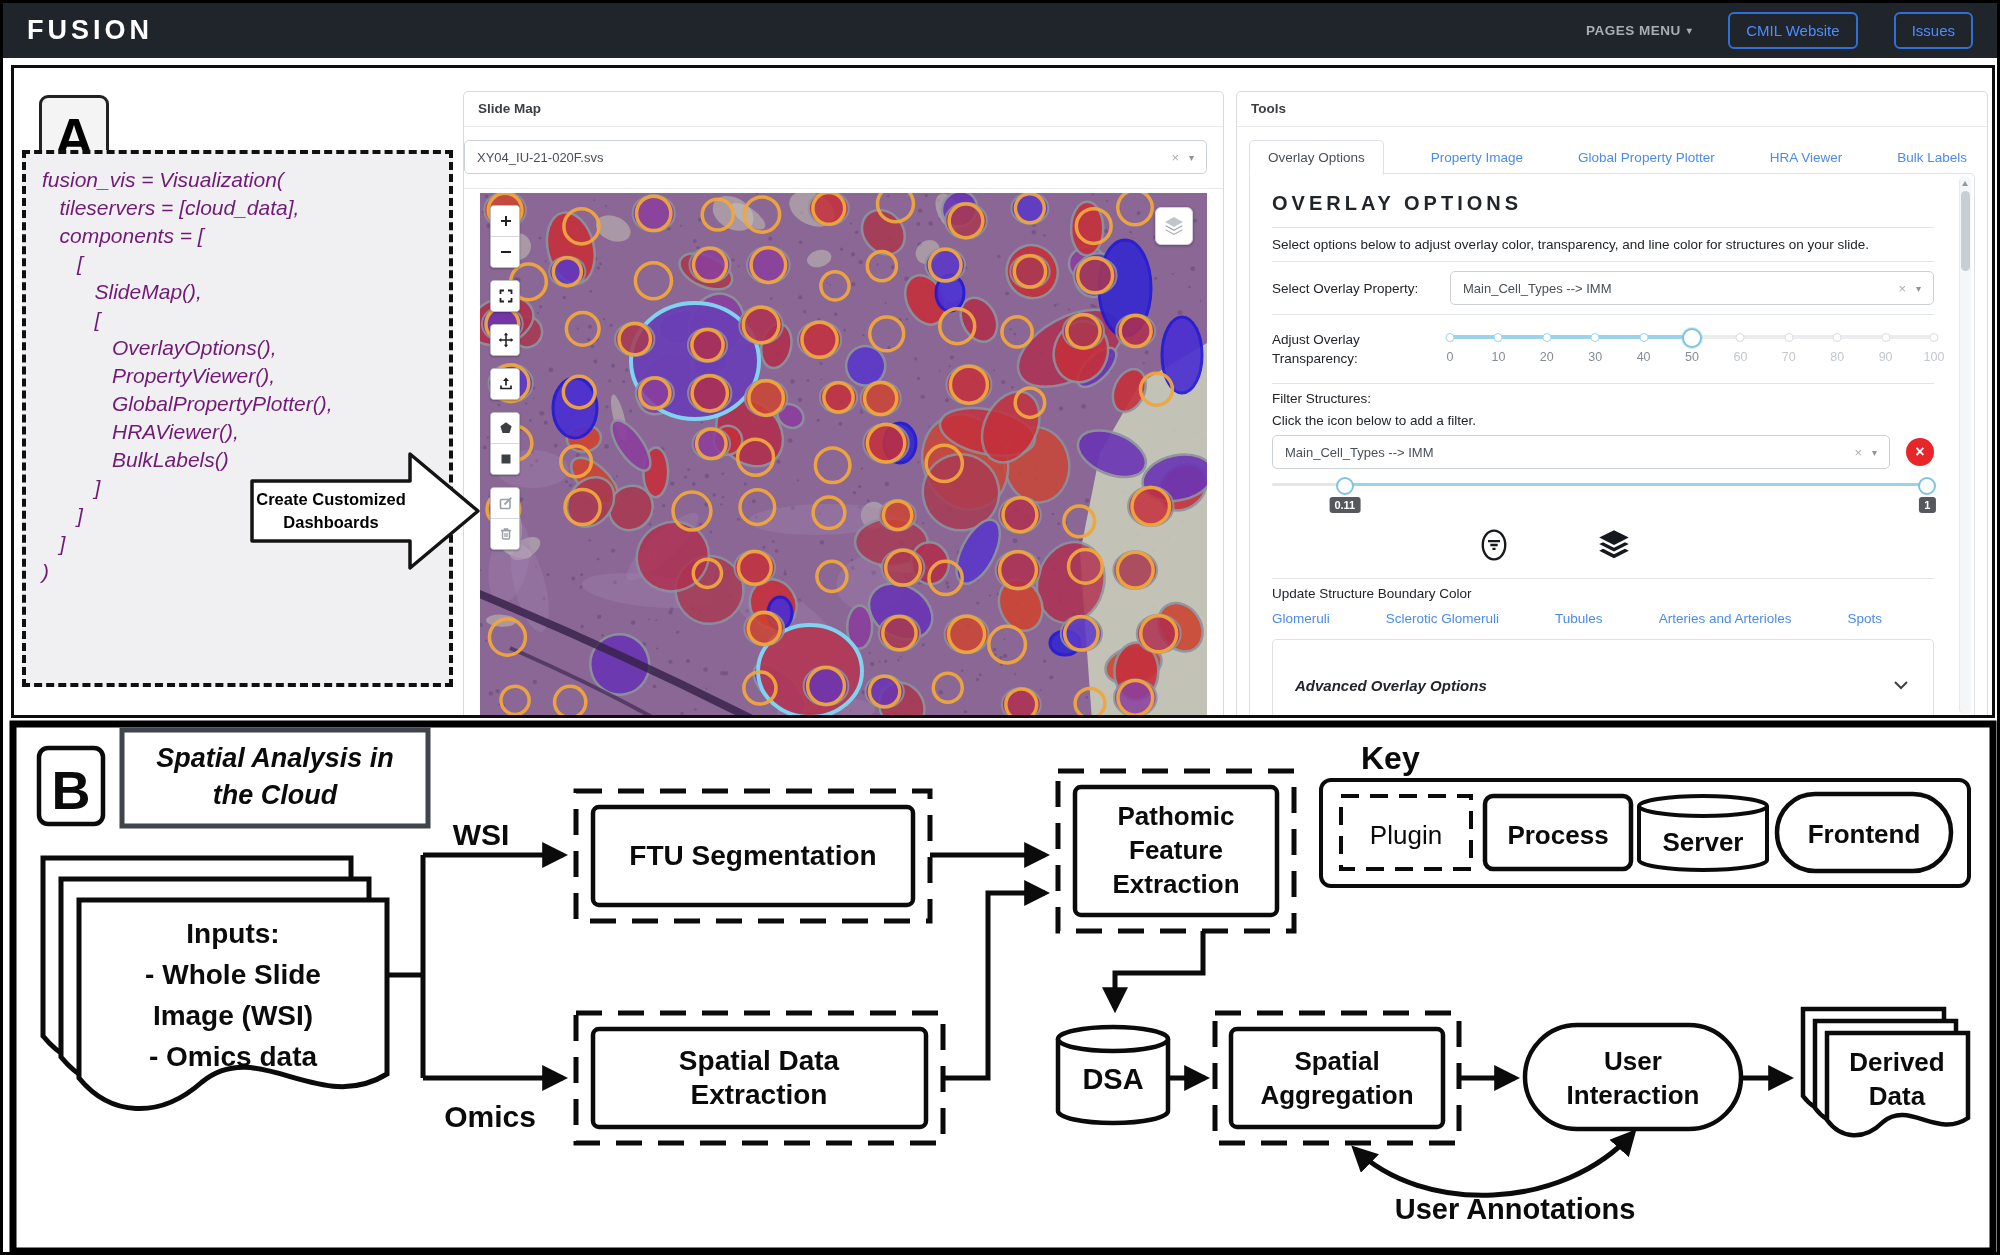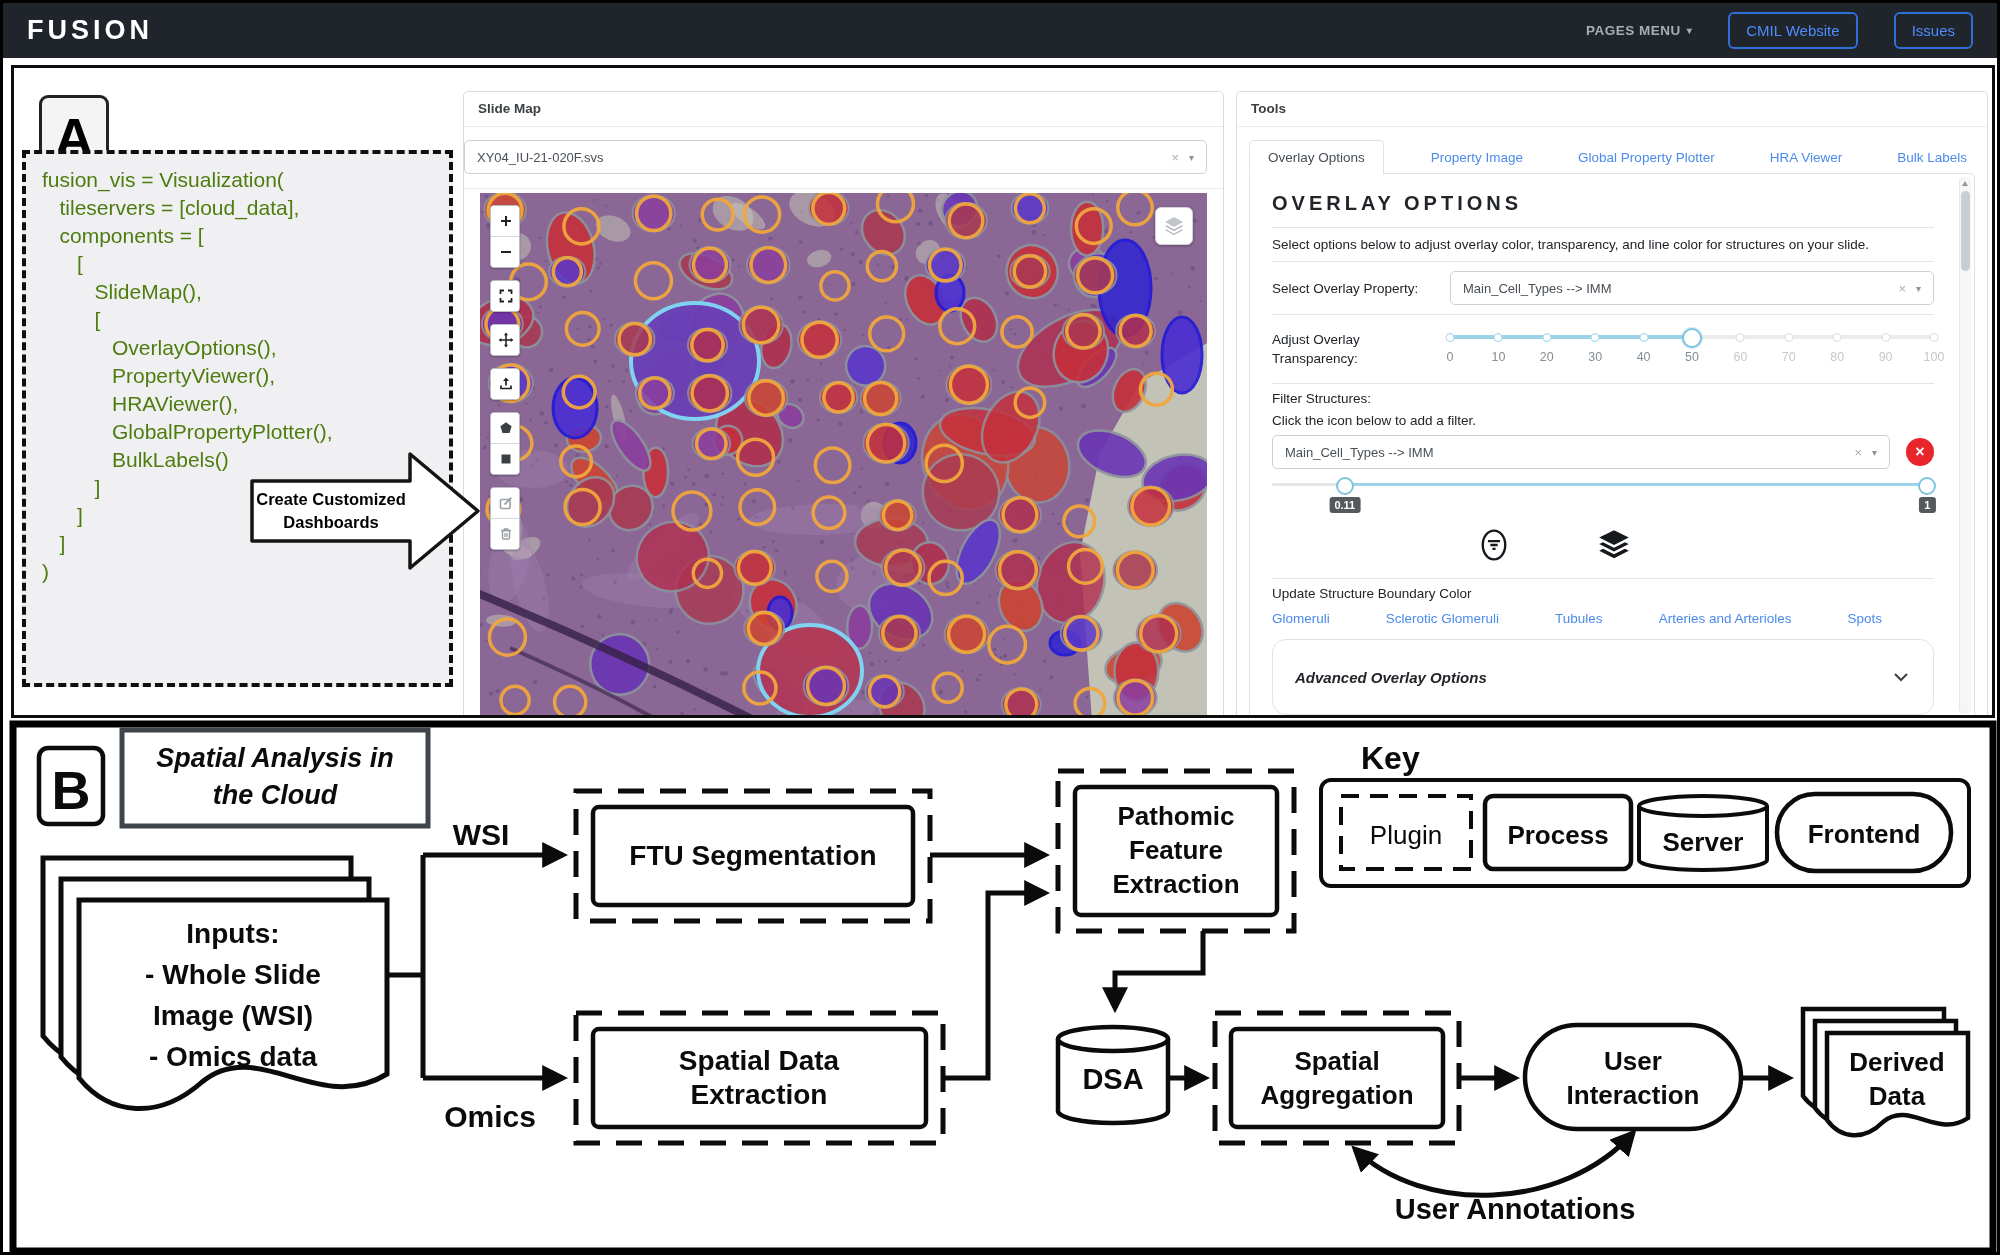--- a/index.html
+++ b/index.html
@@ -14,21 +14,21 @@
   .pages-menu .caret{font-size:10px;}
   .nav-btn{border:2px solid #2f6fd8;color:#4d8dff;font-size:15px;padding:8px 16px;border-radius:6px;background:transparent;cursor:pointer;font-family:inherit;}
 
   
   #panelA{position:absolute;left:8px;top:62px;width:1984px;height:653px;border:3px solid #0d0d0d;box-sizing:border-box;background:#fff;overflow:hidden;}
   .badge{position:absolute;border:3px solid #222;border-radius:9px;background:#f4f4f4;display:flex;align-items:center;justify-content:center;font-weight:700;}
   #badgeA{left:25px;top:27px;width:64px;height:78px;font-size:54px;}
   .panel-title{position:absolute;border:4px solid #3f454b;background:#fff;display:flex;flex-direction:column;align-items:center;justify-content:center;font-weight:700;font-style:italic;font-size:27px;line-height:38px;text-align:center;box-shadow:2px 2px 0 rgba(40,40,40,.25);}
   #titleA{left:104px;top:14px;width:304px;height:91px;}
   #codeBox{position:absolute;left:8px;top:82px;width:431px;height:537px;border:4px dashed #101010;background:#f0f0f2;box-sizing:border-box;padding:12px 0 0 16px;}
-  .code-line{font-size:21px;line-height:28px;white-space:pre;color:#4d7c0f;}
+  .code-line{font-style:italic;font-size:21px;line-height:28px;white-space:pre;color:#701a75;}
   .code-line:empty{height:34px;}
   #createArrow{position:absolute;left:236px;top:383px;width:232px;height:120px;z-index:5;}
   #createArrow text{font-weight:700;font-size:16.5px;font-family:"Liberation Sans",sans-serif;}
 
   
   .card{position:absolute;border:1px solid #d8dbdf;border-radius:5px;background:#fff;box-sizing:border-box;}
   #slideMapCard{left:449px;top:23px;width:761px;height:630px;}
   #toolsCard{left:1222px;top:23px;width:752px;height:630px;}
   .card-head{height:34px;line-height:34px;padding-left:14px;font-size:13.5px;color:#3c4043;border-bottom:1px solid #e8eaec;font-weight:bold;}
   .select{height:34px;border:1px solid #ccd1d6;border-radius:5px;display:flex;align-items:center;padding:0 12px;font-size:13px;color:#495057;background:#fff;box-sizing:border-box;cursor:pointer;}
@@ -74,21 +74,21 @@
   
   #rangeSlider{position:relative;height:44px;margin-top:6px;}
   .rs-rail{position:absolute;left:0;right:0;top:8px;height:3px;background:#e4e6e8;border-radius:2px;}
   .rs-fill{position:absolute;top:8px;height:3px;background:#9bd4e8;}
   .rs-handle{position:absolute;top:2px;width:14px;height:14px;border-radius:50%;background:#fff;border:2px solid #7fc4de;transform:translateX(-50%);cursor:pointer;}
   .rs-tip{position:absolute;top:22px;transform:translateX(-50%);background:#55595e;color:#fff;font-size:11px;font-weight:700;padding:2px 5px;border-radius:3px;}
   .icons-row{height:52px;display:flex;align-items:center;justify-content:center;gap:86px;transform:translateX(-48px);}
   .tool-icon{cursor:pointer;display:flex;}
   .structs{display:flex;justify-content:space-between;padding-right:52px;font-size:13.5px;color:#4b8bea;margin:10px 0 4px;}
   .structs span{cursor:pointer;}
-  #advanced{margin-top:13px;height:66px;border:1px solid #dfe3e6;border-radius:14px;display:flex;align-items:center;justify-content:space-between;padding:4px 22px;cursor:pointer;}
+  #advanced{margin-top:13px;height:66px;border:1px solid #dfe3e6;border-radius:4px;display:flex;align-items:center;justify-content:space-between;padding:12px 22px;cursor:pointer;}
   #advanced .adv-label{font-size:15px;font-weight:700;font-style:italic;color:#212529;}
 
   
   #panelB{position:absolute;left:0;top:710px;width:2000px;height:545px;}
   #panelB text{font-family:"Liberation Sans",sans-serif;fill:#0b0b0b;}
   .bt{font-weight:700;}
   .shape{fill:#fff;stroke:#0b0b0b;}
 </style>
 </head>
 <body>
@@ -113,22 +113,22 @@
     <div id="codeBox">
       <div id="code-lines">
           <div class="code-line">fusion_vis = Visualization(</div>
           <div class="code-line">   tileservers = [cloud_data],</div>
           <div class="code-line">   components = [</div>
           <div class="code-line">      [</div>
           <div class="code-line">         SlideMap(),</div>
           <div class="code-line">         [</div>
           <div class="code-line">            OverlayOptions(),</div>
           <div class="code-line">            PropertyViewer(),</div>
+          <div class="code-line">            GlobalPropertyPlotter(),</div>
           <div class="code-line">            HRAViewer(),</div>
-          <div class="code-line">            GlobalPropertyPlotter(),</div>
           <div class="code-line">            BulkLabels()</div>
           <div class="code-line">         ]</div>
           <div class="code-line">      ]</div>
           <div class="code-line">   ]</div>
           <div class="code-line">)</div>
           <div class="code-line"></div>
         </div>
     </div>
 
     <svg id="createArrow" viewBox="0 0 232 120">

